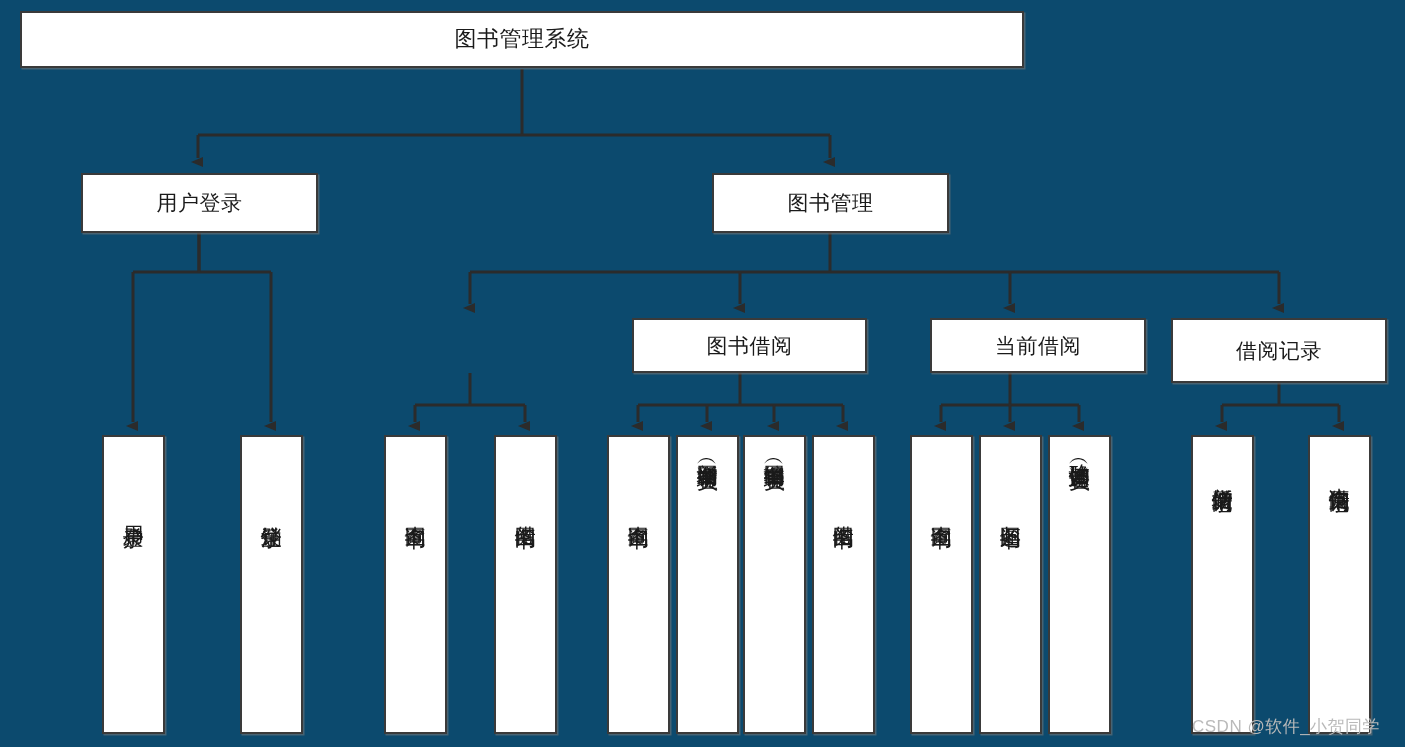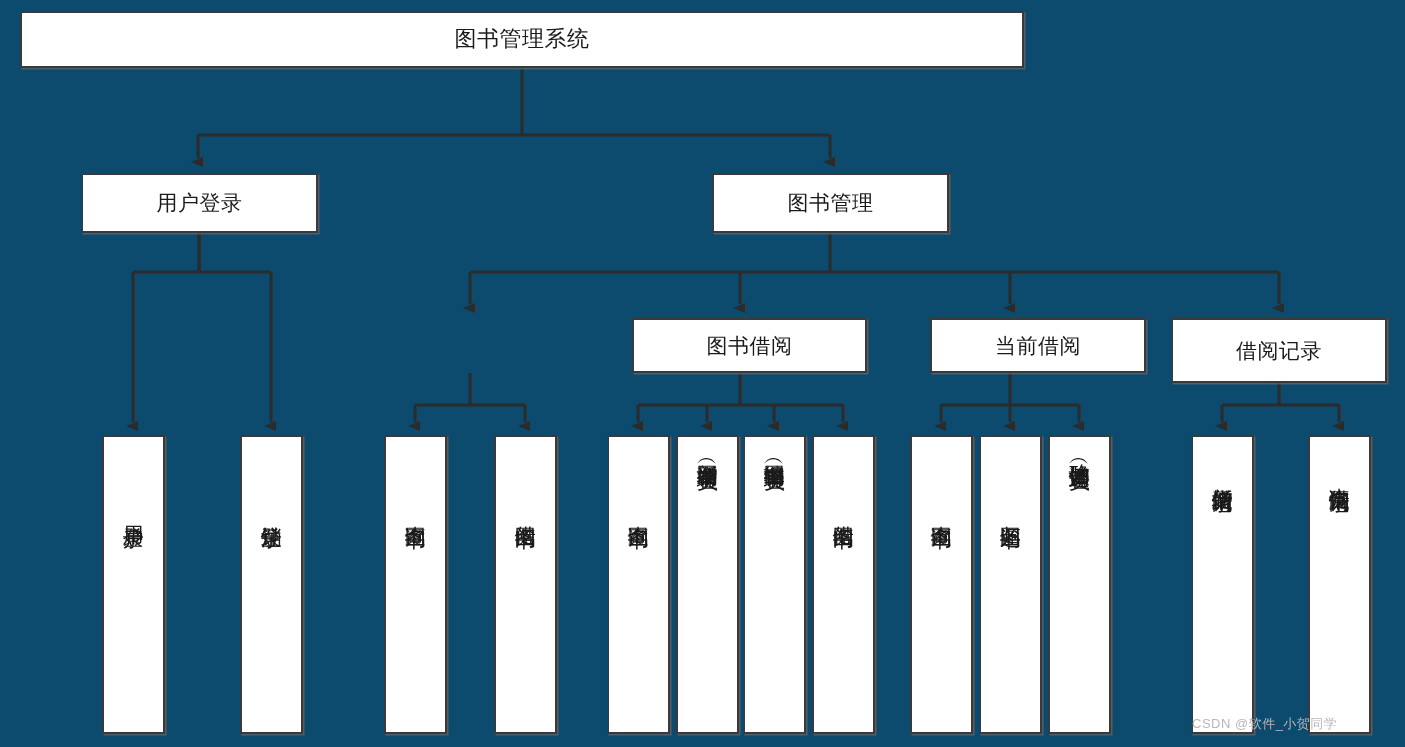--- a/index.html
+++ b/index.html
@@ -59,21 +59,21 @@
     white-space: nowrap;
     display: block;
     margin-top: 0;
   }
   .node.v.mid .label { margin-top: 68px; }
   .node.v.long .label { margin-top: 6px; }
   .node.v.med .label { margin-top: 30px; }
   .watermark {
     position: absolute;
     color: #b9b9b9;
-    font-size: 13px;
+    font-size: 17px;
     letter-spacing: 0.5px;
     white-space: nowrap;
     user-select: none;
   }
 </style>
 </head>
 <body>
 
 <div id="stage">
 

